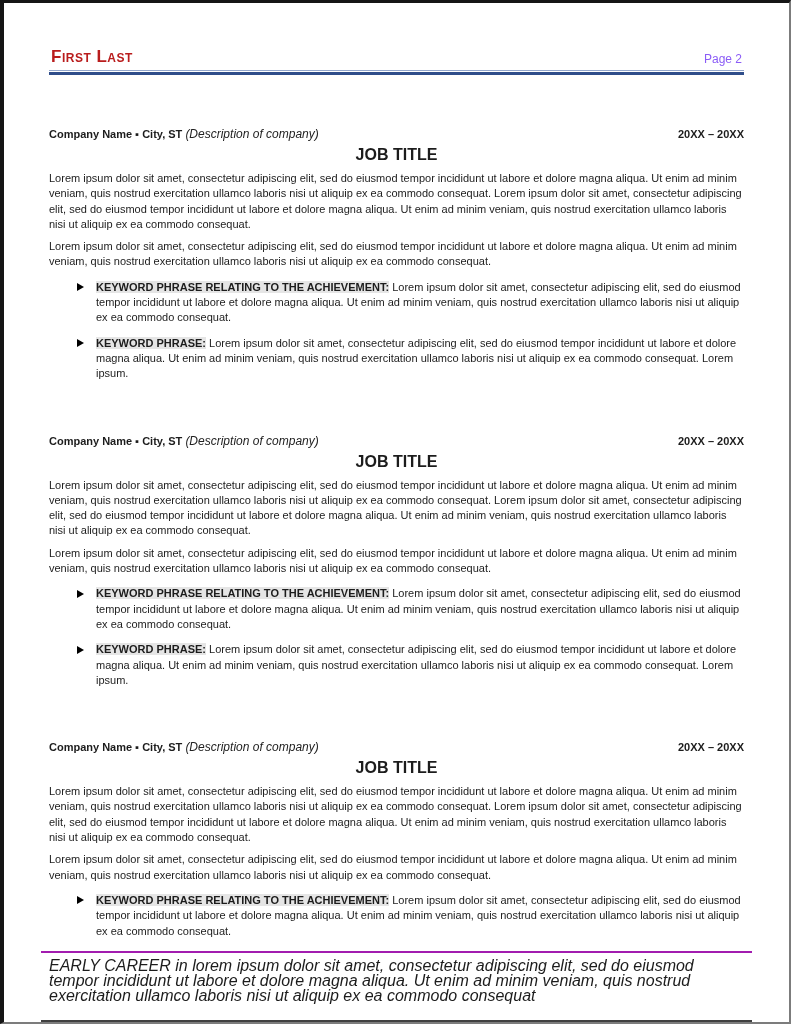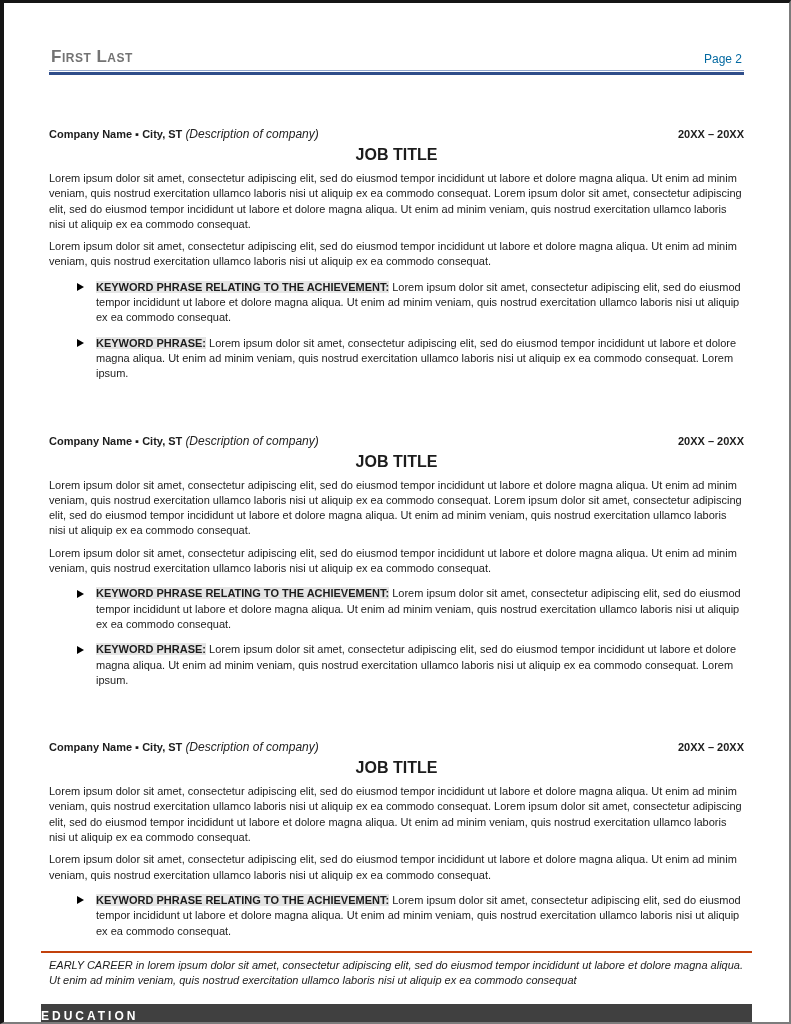--- a/index.html
+++ b/index.html
@@ -12,23 +12,23 @@
     border-left:4px solid #151515;
     border-right:2px solid #7c7c7c;
     border-bottom:2px solid #7c7c7c;
   }
   .page { padding:44px 45px 0 45px; }
 
   
   .hdr { display:flex; justify-content:space-between; align-items:flex-end; padding:0 2px; }
   .name {
     font-size:17px; font-weight:bold; letter-spacing:.5px;
-    font-variant:small-caps; color:#737373;
+    font-variant:small-caps; color:#b91c1c;
   }
-  .pagenum { font-size:12px; color:#0369a1; padding-bottom:1px; }
+  .pagenum { font-size:12px; color:#8b5cf6; padding-bottom:1px; }
   .hdr-rule { margin-top:3px; }
   .hdr-rule .l1 { height:1px; background:#93a7cc; }
   .hdr-rule .l2 { height:1px; background:#ffffff; }
   .hdr-rule .l3 { height:3px; background:#2f4d8a; }
 
   
   .job { margin-top:19px; }
   .job-head { display:flex; justify-content:space-between; align-items:baseline; font-size:11px; }
   .co { font-weight:bold; }
   .co .desc { font-weight:normal; font-style:italic; font-size:12px; color:#222; }
@@ -42,22 +42,22 @@
     border-left:7px solid #000;
     border-top:4.5px solid transparent;
     border-bottom:4.5px solid transparent;
   }
   .btext { font-size:11px; line-height:15.3px; }
   .kw { font-weight:bold; background:#e5e5e5; }
 
   
   .early {
     margin-top:12px; margin-left:-8px; margin-right:-8px;
-    border-top:2px solid #c2410c; padding:5px 8px 0 8px;
-    font-style:italic; font-size:11px; line-height:15.3px;
+    border-top:2px solid #a21caf; padding:5px 8px 0 8px;
+    font-style:italic; font-size:16px; line-height:15.3px;
   }
   .early .lead { font-style:italic; }
 
   
   .edu-band {
     margin:16px -8px 0 -8px; height:26px; background:#404040;
     border-bottom:2px solid #2b3f6d;
     display:flex; align-items:center; justify-content:flex-start;
   }
   .edu-band .t {

